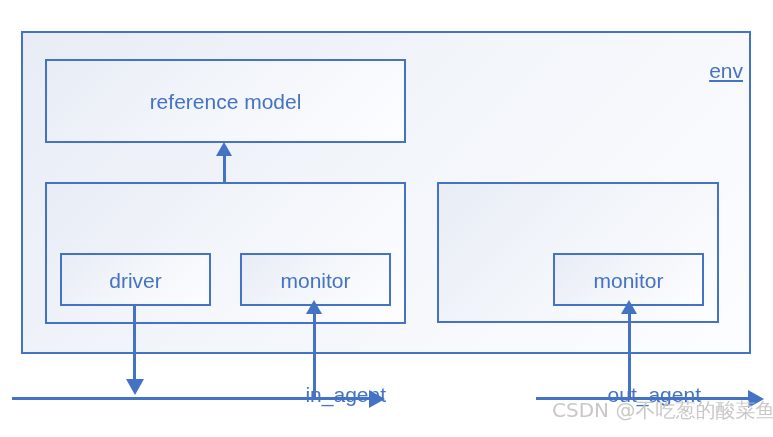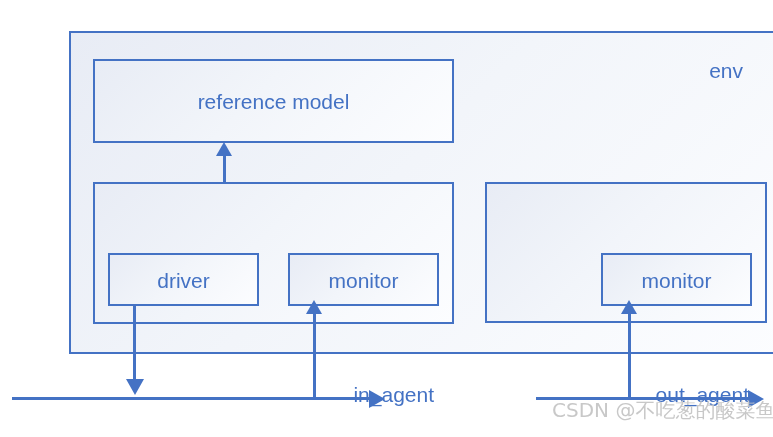--- a/index.html
+++ b/index.html
@@ -17,21 +17,20 @@
     background: #ffffff;
     overflow: hidden;
   }
 
   
   .box {
     position: absolute;
     box-sizing: border-box;
     border: 2px solid #4472C4;
     background: linear-gradient(135deg, #e8ecf5 0%, #f2f5fa 45%, #fcfdff 100%);
-    margin-left: 48px;
   }
   .box-label {
     position: absolute;
     color: #4472C4;
     font-size: 21px;
     line-height: 1;
     white-space: nowrap;
   }
   .centered-label {
     position: absolute;
@@ -40,21 +39,21 @@
     transform: translateY(-50%);
     text-align: center;
     color: #4472C4;
     font-size: 21px;
     line-height: 1;
     white-space: nowrap;
   }
 
   
   #env-box   { left: 21px;  top: 31px;  width: 730px; height: 323px; }
-  #env-label { right: 30px; top: 60px; }
+  #env-label { right: 30px; top: 60px; text-decoration: underline; }
 
   
   #reference-model-box { left: 45px; top: 59px; width: 361px; height: 84px; }
 
   
   #in-agent-box  { left: 45px;  top: 182px; width: 361px; height: 142px; }
   #in-agent-label { right: 18px; top: 200px; }
 
   #out-agent-box { left: 437px; top: 182px; width: 282px; height: 141px; }
   #out-agent-label { right: 16px; top: 200px; }

